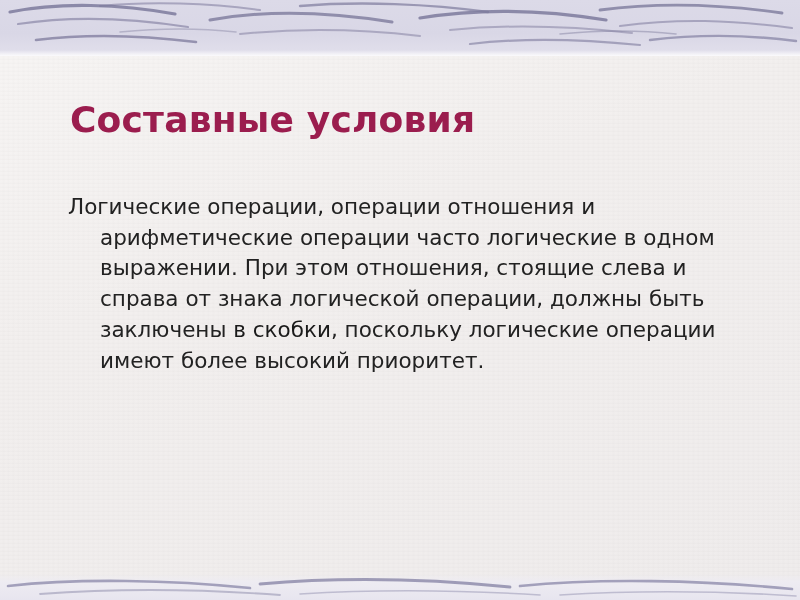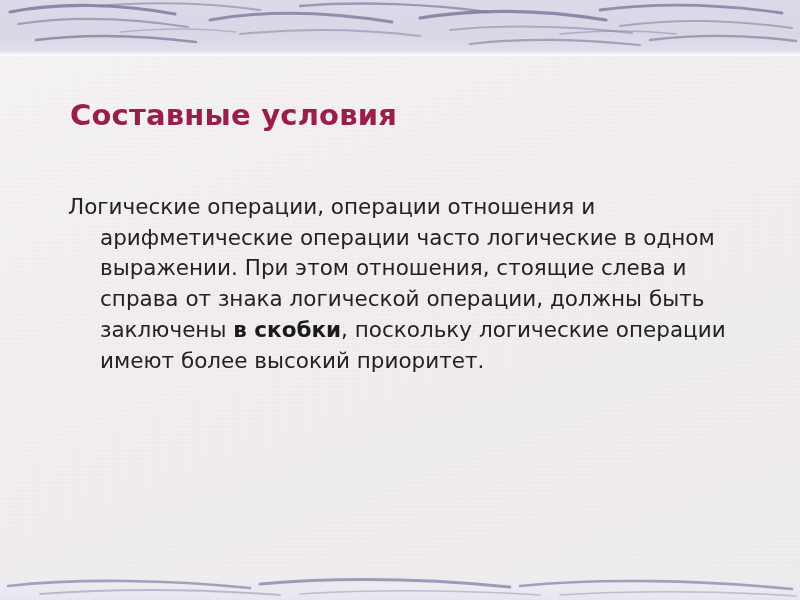--- a/index.html
+++ b/index.html
@@ -62,21 +62,21 @@
   }
 
   
   .title {
     position: absolute;
     left: 70px;
     top: 98px;
     width: 690px;
     font-family: "DejaVu Sans", sans-serif;
     font-weight: bold;
-    font-size: 29px;
+    font-size: 36px;
     letter-spacing: 0.2px;
     color: #9b1d4e;
     line-height: 1.2;
   }
 
   .body-block {
     position: absolute;
     left: 68px;
     top: 192px;
     width: 700px;
@@ -84,21 +84,21 @@
   .body-par {
     font-family: "DejaVu Sans", sans-serif;
     font-size: 21.5px;
     line-height: 1.43;
     color: #222222;
     text-indent: -32px;
     padding-left: 32px;
     margin: 0;
   }
   .body-par b {
-    font-weight: bold;
+    font-weight: normal;
     color: #1a1a1a;
   }
 </style>
 </head>
 <body>
 
 <div id="slide">
 
   <div class="band-top">
     <svg class="brush" width="800" height="56" viewBox="0 0 800 56">

